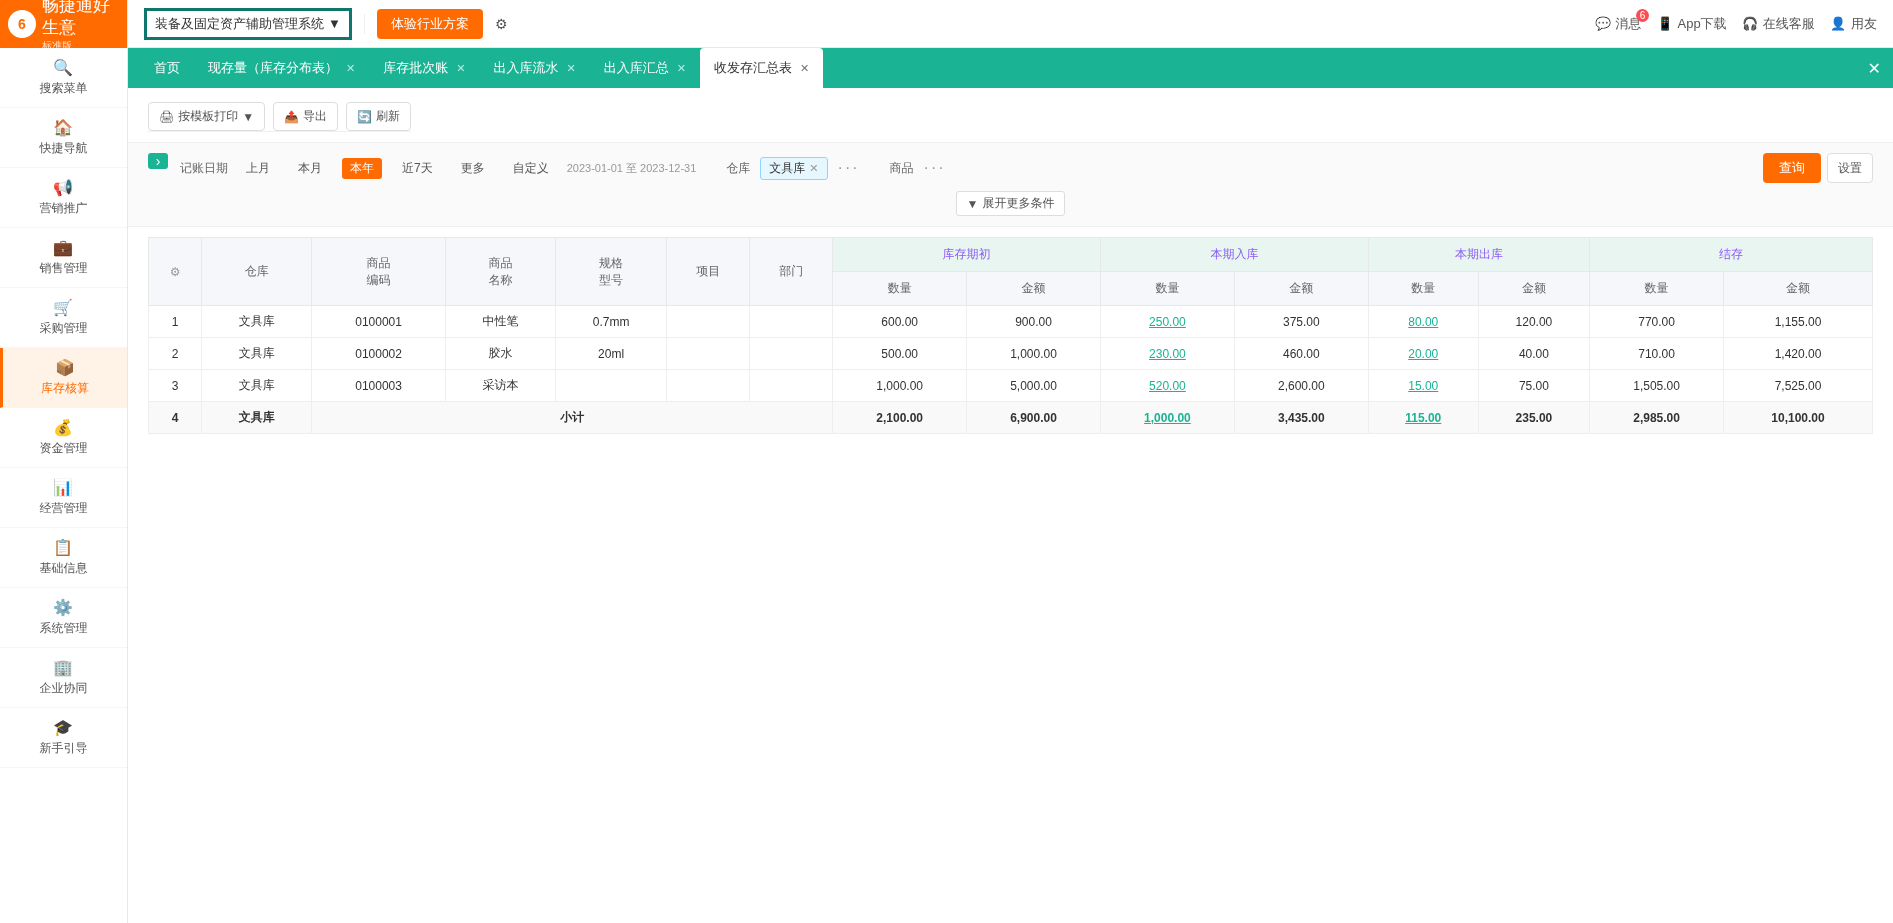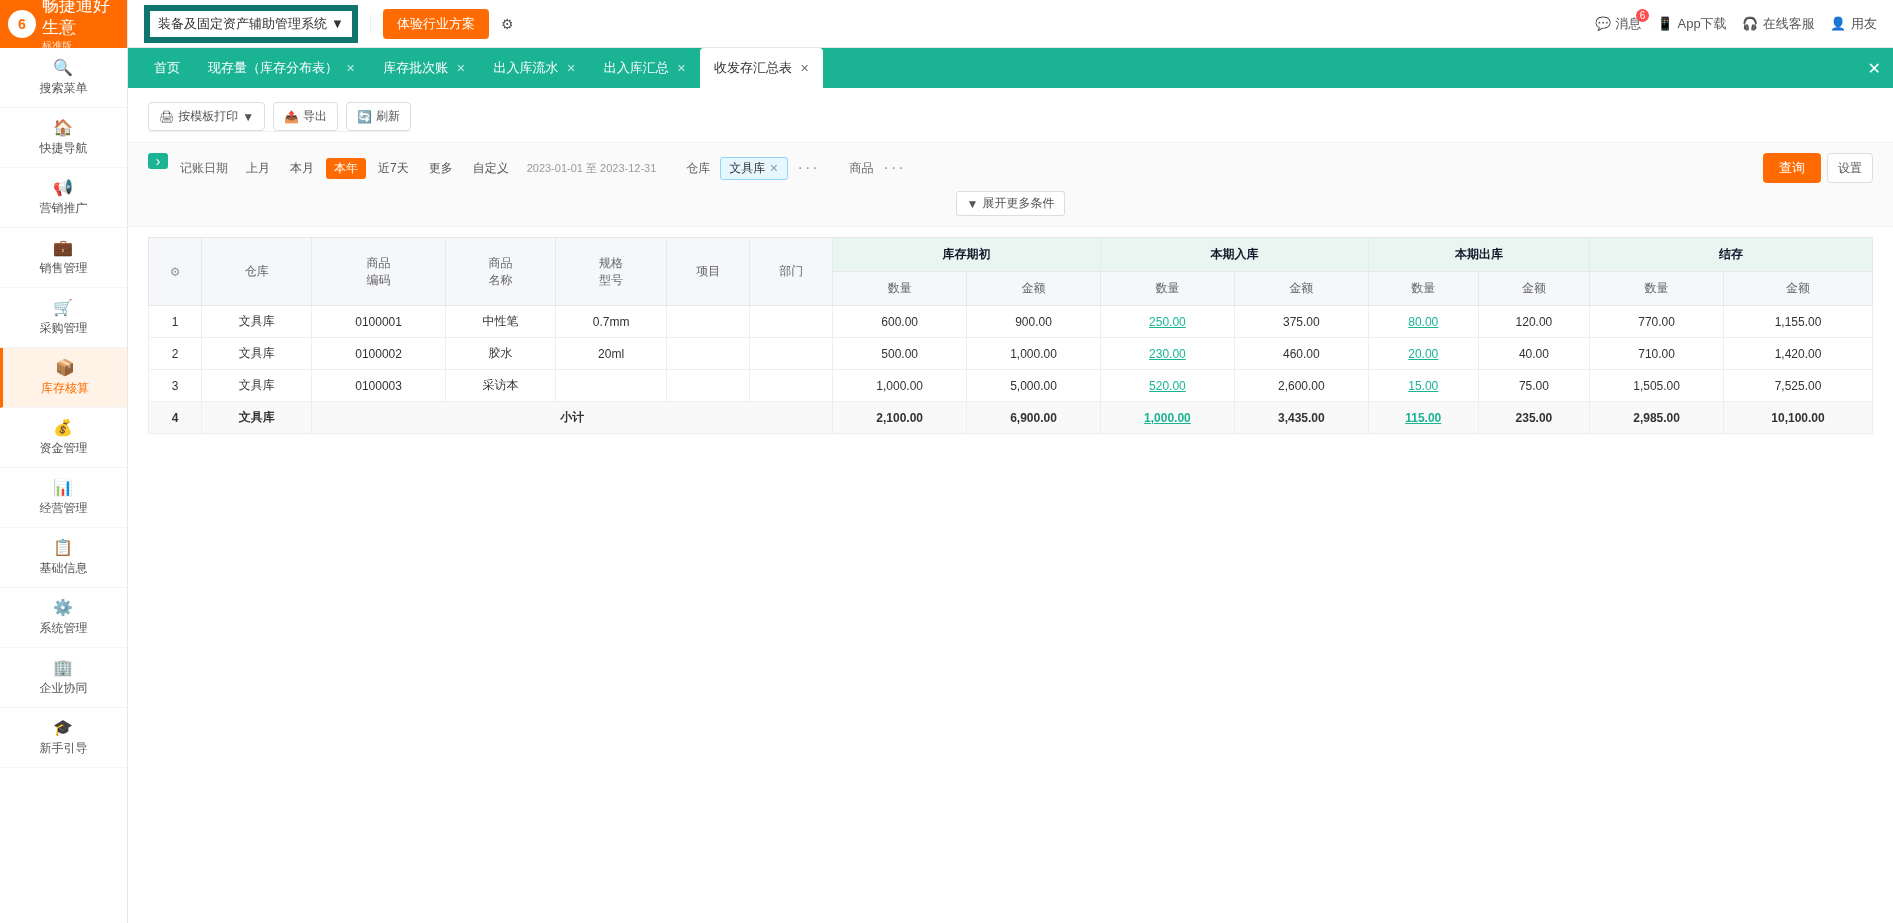--- a/index.html
+++ b/index.html
@@ -16,21 +16,21 @@
     .sidebar-item-icon { font-size: 16px; color: #666; }
     .sidebar-item.active .sidebar-item-icon { color: #ff6b00; }
     .sidebar-item-label { font-size: 12px; color: #555; text-align: center; }
     .sidebar-item.active .sidebar-item-label { color: #ff6b00; }
 
     
     #main { flex: 1; display: flex; flex-direction: column; overflow: hidden; }
 
     
     #topbar { background: #fff; height: 48px; display: flex; align-items: center; padding: 0 16px; border-bottom: 1px solid #e8e8e8; gap: 12px; }
-    #topbar-system-selector { display: flex; align-items: center; gap: 4px; border: 6px solid #0f766e; border-radius: 0; padding: 4px 8px; cursor: pointer; }
+    #topbar-system-selector { display: flex; align-items: center; gap: 4px; border: 3px solid #0f766e; border-radius: 0; padding: 4px 8px; cursor: pointer; }
     #topbar-right { display: flex; align-items: center; gap: 16px; margin-left: auto; }
     .topbar-action { display: flex; align-items: center; gap: 4px; cursor: pointer; font-size: 13px; color: #555; position: relative; }
     .badge { background: #ff4d4f; color: #fff; border-radius: 10px; font-size: 10px; padding: 1px 4px; position: absolute; top: -6px; right: -8px; }
     #experience-btn { background: #ff6b00; color: #fff; border: none; border-radius: 4px; padding: 6px 14px; cursor: pointer; font-size: 13px; }
 
     
     #tabbar { background: #1ab394; display: flex; align-items: center; height: 40px; padding: 0 12px; gap: 0; }
     .tab { display: flex; align-items: center; padding: 0 14px; height: 40px; color: #fff; cursor: pointer; font-size: 13px; gap: 6px; white-space: nowrap; }
     .tab.active { background: #fff; color: #333; border-radius: 4px 4px 0 0; }
     .tab-close { font-size: 11px; opacity: 0.7; margin-left: 2px; }
@@ -43,41 +43,41 @@
     #page-header { padding: 14px 20px 10px; border-bottom: 1px solid #f0f0f0; }
     #page-title { font-size: 15px; font-weight: bold; color: #333; }
 
     
     #toolbar { display: flex; align-items: center; justify-content: flex-end; padding: 8px 20px; gap: 8px; border-bottom: 1px solid #f0f0f0; }
     .toolbar-btn { display: flex; align-items: center; gap: 4px; border: 1px solid #ddd; background: #fff; border-radius: 4px; padding: 5px 10px; cursor: pointer; font-size: 12px; color: #555; }
 
     
     #filter-bar { padding: 10px 20px; background: #fafafa; border-bottom: 1px solid #f0f0f0; display: flex; flex-direction: column; gap: 8px; }
     .filter-label { color: #666; font-size: 12px; white-space: nowrap; }
-    .date-options { display: flex; align-items: center; gap: 4px; text-align: center; }
+    .date-options { display: flex; align-items: center; gap: 12px; text-align: center; }
     .date-option { padding: 2px 8px; cursor: pointer; font-size: 12px; color: #555; border-radius: 3px; }
     .date-option.active { background: #ff6b00; color: #fff; border-radius: 3px; }
     .date-range { font-size: 11px; color: #999; }
     .filter-tag { background: #e6f7ff; border: 1px solid #91d5ff; border-radius: 3px; padding: 2px 8px; font-size: 12px; display: flex; align-items: center; gap: 4px; }
     .filter-tag-close { cursor: pointer; color: #999; font-size: 11px; }
     .filter-dots { color: #999; font-size: 16px; cursor: pointer; letter-spacing: 2px; }
     .expand-btn { display: flex; align-items: center; gap: 4px; color: #555; font-size: 12px; cursor: pointer; border: 1px solid #ddd; border-radius: 3px; padding: 3px 10px; background: #fff; }
     .query-btn { background: #ff6b00; color: #fff; border: none; border-radius: 4px; padding: 6px 16px; cursor: pointer; font-size: 13px; }
     .set-btn { background: #fff; color: #555; border: 1px solid #ddd; border-radius: 4px; padding: 5px 10px; cursor: pointer; font-size: 12px; }
 
     
     #table-wrap { flex: 1; padding: 10px 20px 0; overflow: auto; }
     table { width: 100%; border-collapse: collapse; font-size: 12px; }
     thead tr { background: #f5f7fa; }
     th { padding: 8px 6px; text-align: center; color: #666; font-weight: normal; border: 1px solid #e8e8e8; white-space: nowrap; }
     td { padding: 7px 6px; text-align: center; border: 1px solid #eee; color: #333; }
     .row-subtotal td { font-weight: bold; background: #f9f9f9; }
     .num-link { color: #1ab394; text-decoration: underline; cursor: pointer; }
     .settings-icon-cell { color: #999; cursor: pointer; }
-    th.group-header { background: #e8f5f0; color: #0f172a; font-weight: bold; }
+    th.group-header { background: #e8f5f0; color: #8b5cf6; font-weight: normal; }
 
     
     #footer-total { background: #f5f7fa; border-top: 2px solid #ddd; padding: 8px 20px; display: flex; align-items: center; }
     #footer-total table { width: 100%; }
     #footer-total td { padding: 6px; font-weight: bold; border: none; }
 
     .arrow-btn { background: #1ab394; color: #fff; border: none; width: 20px; border-radius: 3px; cursor: pointer; font-size: 14px; display: flex; align-items: center; justify-content: center; }
   </style>
 </head>
 <body>

